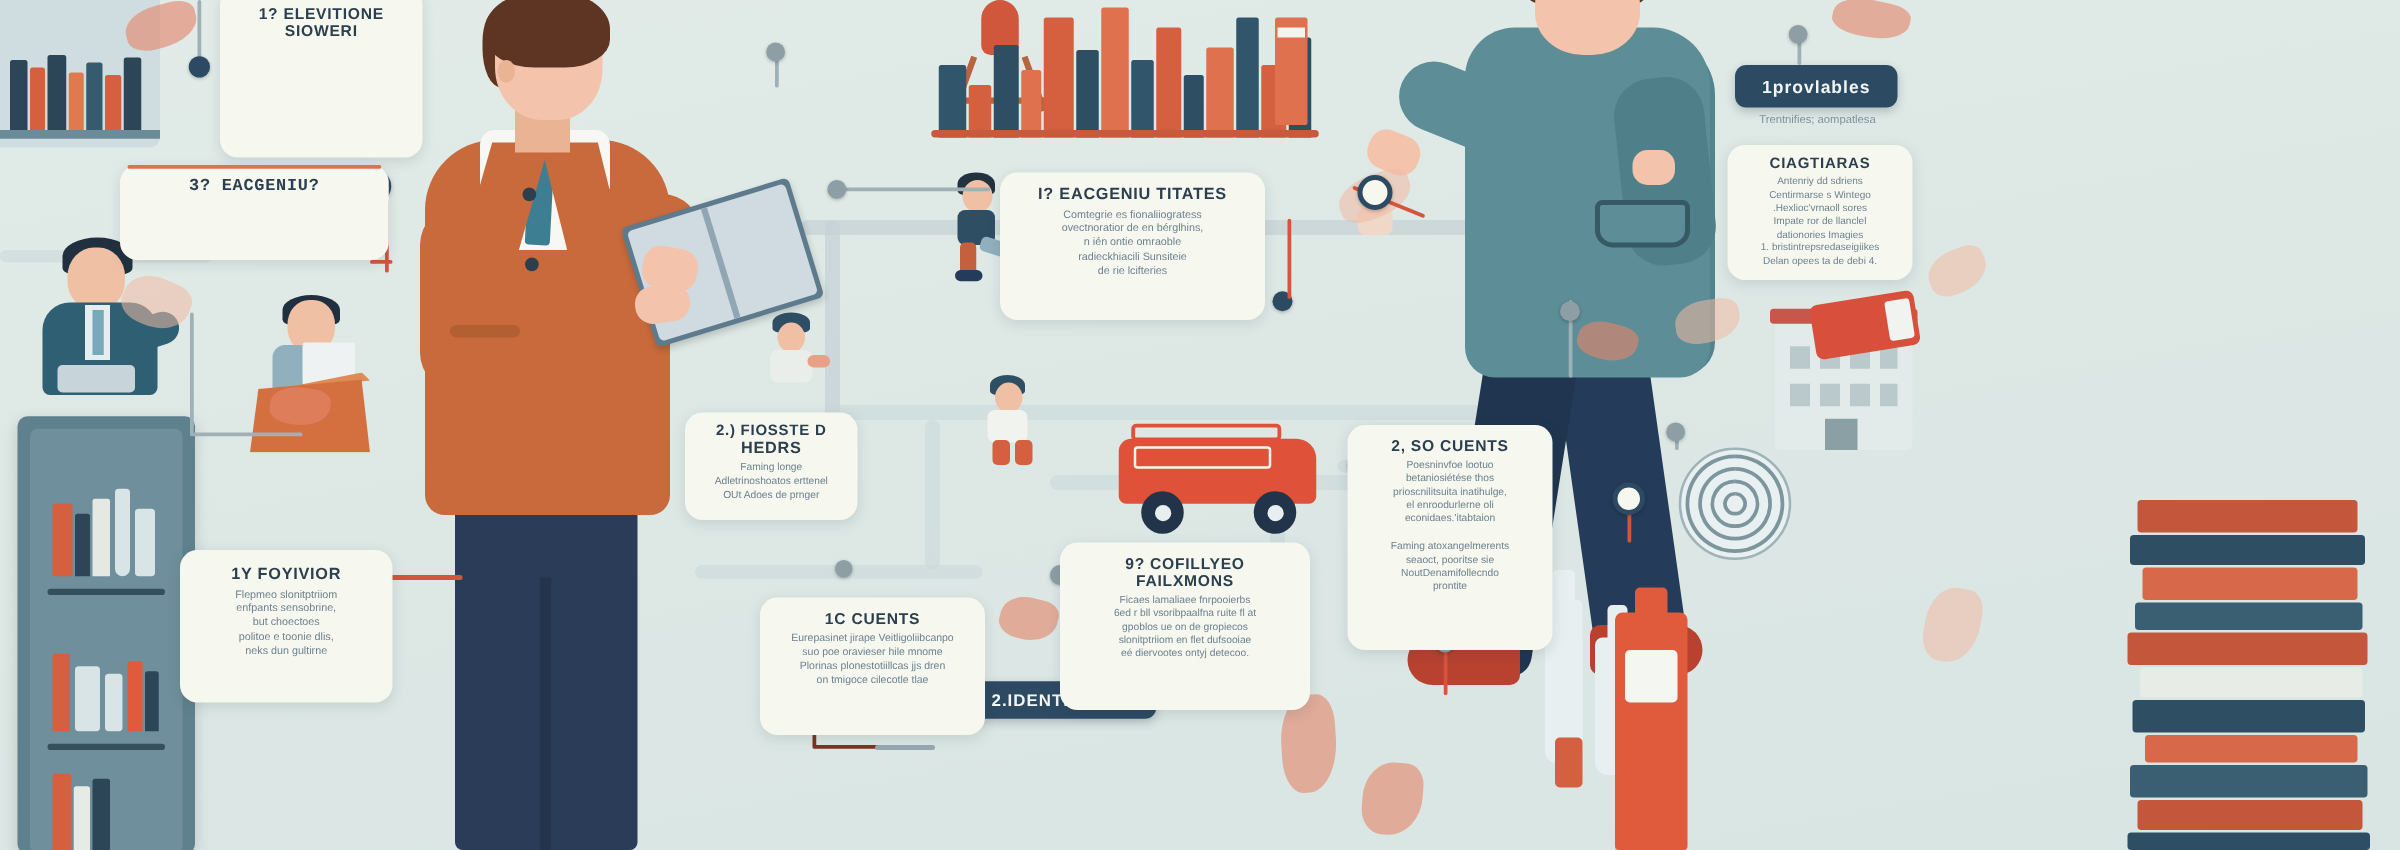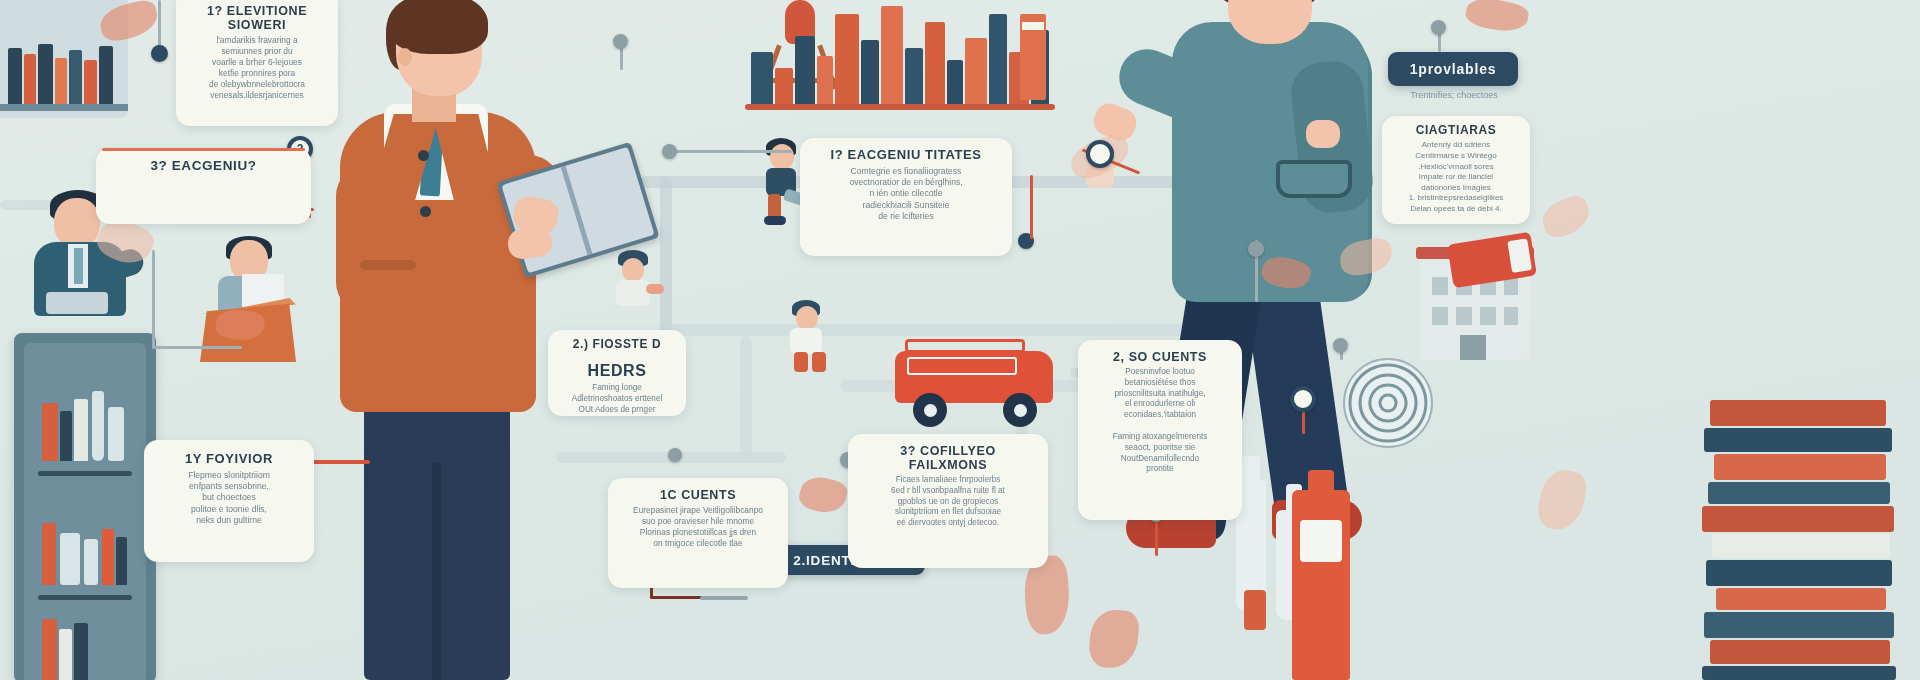--- a/index.html
+++ b/index.html
@@ -470,63 +470,57 @@
   <div class="line" style="left:152px;top:250px;width:3px;height:98px;"></div>
   <div class="line" style="left:152px;top:346px;width:90px;height:3px;"></div>
   <div class="line red" style="left:300px;top:460px;width:70px;height:4px;"></div>
   <div class="node ring" style="left:286px;top:448px;width:26px;height:26px;display:flex;align-items:center;justify-content:center;color:#2d4a63;font-size:12px;font-weight:bold;">
       <span>1</span>
     </div>
 
   <div class="card" style="left:176px;top:-10px;width:162px;height:136px;font-size:9px;padding-top:14px;">
     <div class="hd" style="font-size:12.5px;">1? ELEVITIONE</div>
     <div class="hd" style="font-size:12.5px;">SIOWERI</div>
-    <div class="bd" style="font-size:8.4px;white-space:pre-line;">l'amdarikis fravaring a
-semiunnes prior du
-voarlle a brher 6-lejoues
-ketfie pronnires pora
-de olebywbnnelebrottocra
-venesals.ildesrjanicernes</div>
-  </div>
-
-
-  <div class="card topbar" style="left:96px;top:148px;width:215px;height:76px;">
+  </div>
+
+
+  <div class="card topbar" style="left:96px;top:132px;width:215px;height:76px;font-family:Liberation Mono, monospace;">
     <div class="hd" style="font-size:13.5px;">3? EACGENIU?</div>
   </div>
 
   <div class="card" style="left:800px;top:138px;width:212px;height:118px;">
     <div class="hd" style="font-size:13px;">I? EACGENIU TITATES</div>
     <div class="bd" style="font-size:8.6px;white-space:pre-line;">Comtegrie es fionaliiogratess
 ovectnoratior de en bérglhins,
-n ién ontie cilecotle
+n ién ontie omraoble
 radieckhiacili Sunsiteie
 de rie lcifteries</div>
   </div>
 
   <div class="badge" style="left:1388px;top:52px;width:130px;height:34px;font-size:14px;">
     <span>1provlables</span>
   </div>
   <div class="line" style="left:1438px;top:26px;width:3px;height:26px;"></div>
   <div class="node grey" style="left:1431px;top:20px;width:15px;height:15px;"></div>
-  <div style="position:absolute;left:1378px;top:90px;width:152px;text-align:center;font-size:9px;color:#7d919c;filter:blur(.5px);">Trentnifies; choectoes</div>
+  <div style="position:absolute;left:1378px;top:90px;width:152px;text-align:center;font-size:9px;color:#7d919c;filter:blur(.5px);">Trentnifies; aompatlesa</div>
 
   <div class="card" style="left:1382px;top:116px;width:148px;height:108px;padding-top:8px;">
     <div class="hd" style="font-size:12px;">CIAGTIARAS</div>
     <div class="bd" style="font-size:8px;white-space:pre-line;">Antenriy dd sdriens
 Centirmarse s Wintego
 .Hexlioc'vrnaoll sores
 Impate ror de llanclel
 dationories Imagies
 1. bristintrepsredaseigiikes
 Delan opees ta de debi 4.</div>
   </div>
 
   <div class="card" style="left:548px;top:330px;width:138px;height:86px;padding-top:8px;">
     <div class="hd" style="font-size:12px;">2.) FIOSSTE D</div>
-    <div class="hd" style="font-size:16px;margin-top:11px;">HEDRS</div>
+    <div class="hd" style="font-size:13px;">HEDRS</div>
     <div class="bd" style="font-size:8.2px;white-space:pre-line;">Faming longe
 Adletrinoshoatos erttenel
 OUt Adoes de prnger</div>
   </div>
 
   <div class="card" style="left:1078px;top:340px;width:164px;height:180px;padding-top:10px;">
     <div class="hd" style="font-size:12.5px;">2, SO CUENTS</div>
     <div class="bd" style="font-size:8.2px;white-space:pre-line;">Poesninvfoe lootuo
 betaniosiétése thos
 prioscnilitsuita inatihulge,
@@ -570,21 +564,21 @@
 
   <div class="card" style="left:608px;top:478px;width:180px;height:110px;padding-top:10px;">
     <div class="hd" style="font-size:12.5px;">1C CUENTS</div>
     <div class="bd" style="font-size:8.4px;white-space:pre-line;">Eurepasinet jirape Veitligoliibcanpo
 suo poe oravieser hile mnome
 Plorinas plonestotiillcas jjs dren
 on tmigoce cilecotle tlae</div>
   </div>
 
   <div class="card" style="left:848px;top:434px;width:200px;height:134px;padding-top:10px;">
-    <div class="hd" style="font-size:12.5px;">3? COFILLYEO</div>
+    <div class="hd" style="font-size:12.5px;">9? COFILLYEO</div>
     <div class="hd" style="font-size:12.5px;">FAILXMONS</div>
     <div class="bd" style="font-size:8.2px;white-space:pre-line;">Ficaes lamaliaee fnrpooierbs
 6ed r bll vsoribpaalfna  ruite fl at
 gpoblos ue on de gropiecos
 slonitptriiom en flet dufsooiae
 eé diervootes ontyj detecoo.</div>
   </div>
 
 </div>
 

